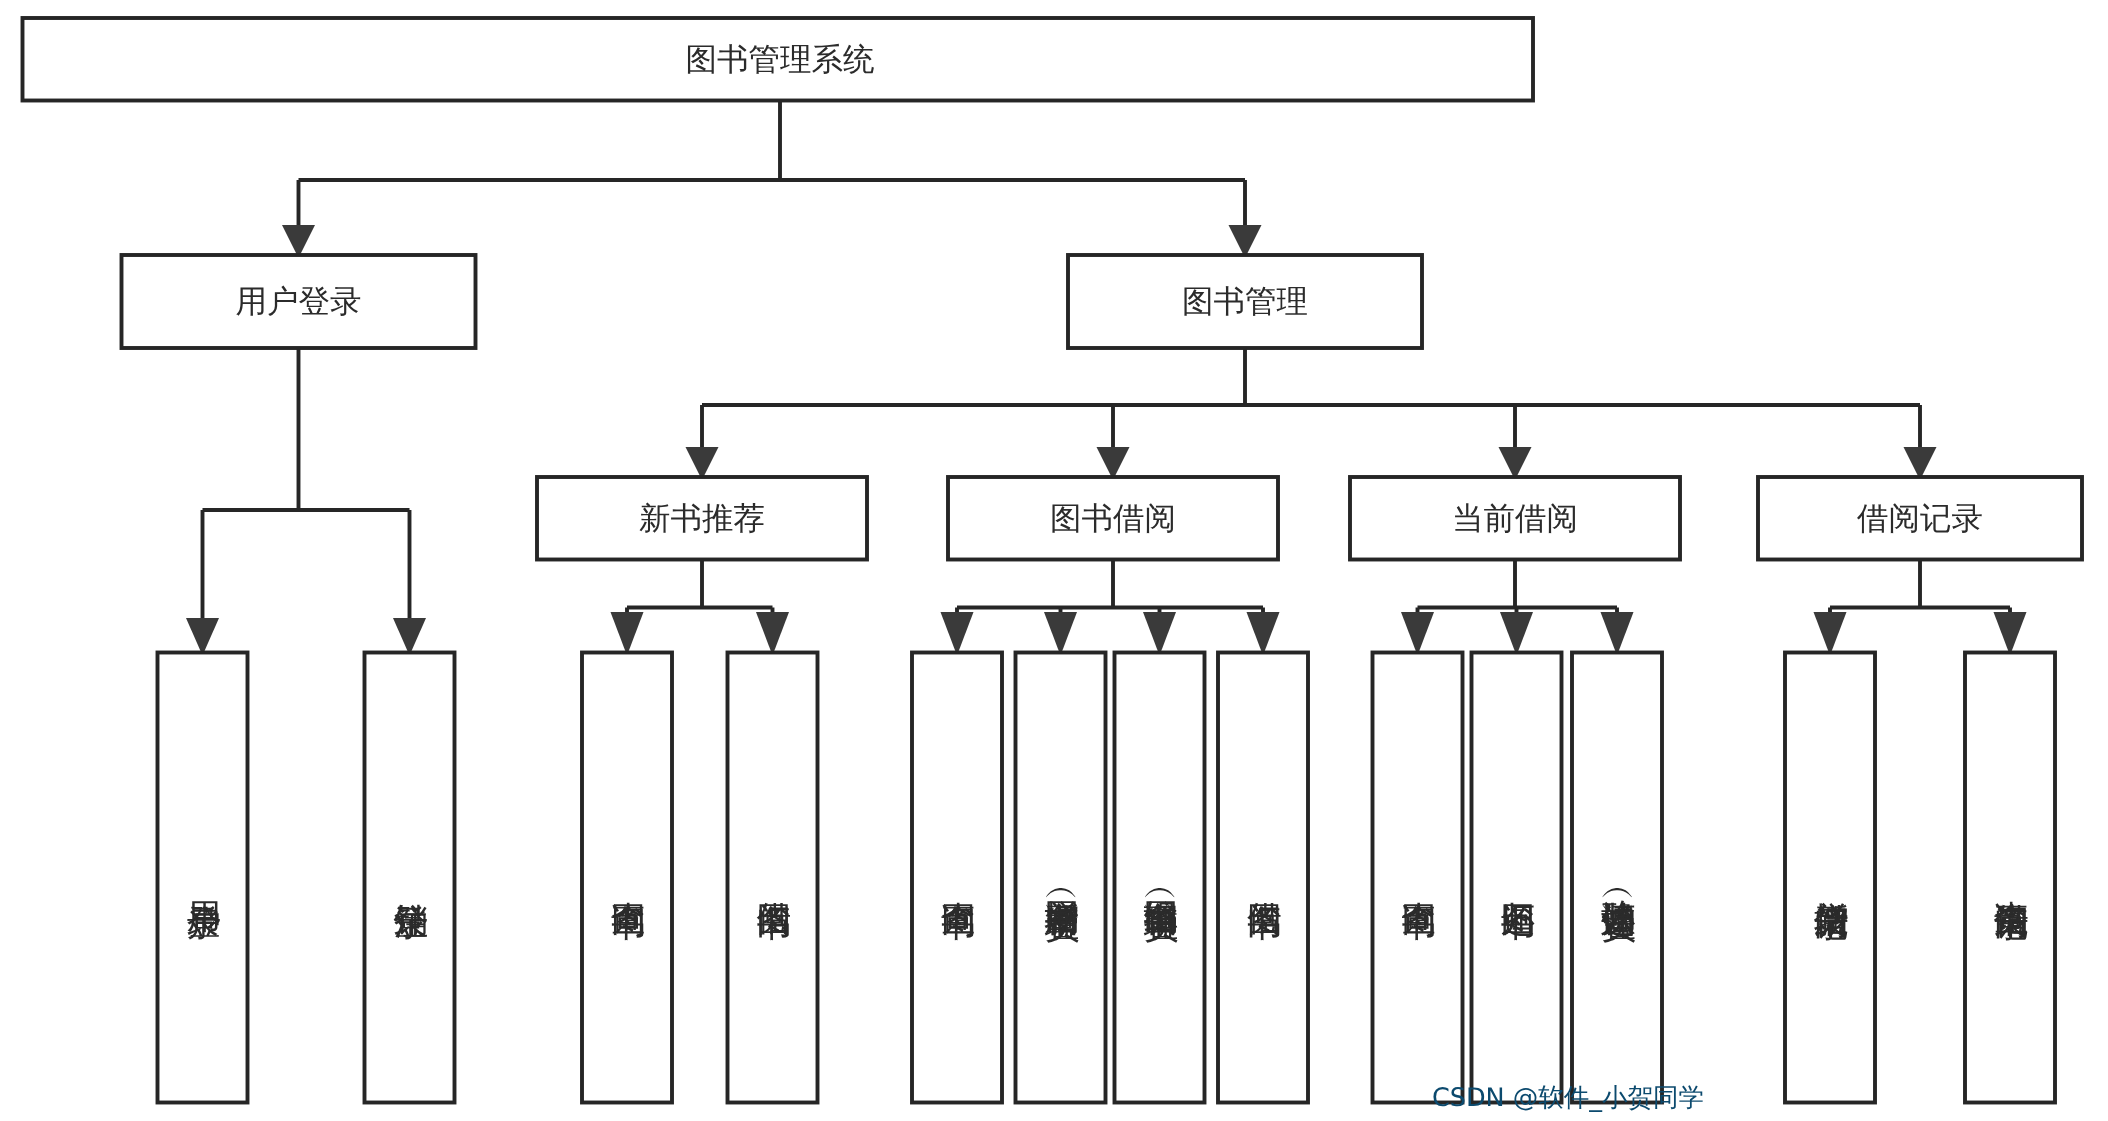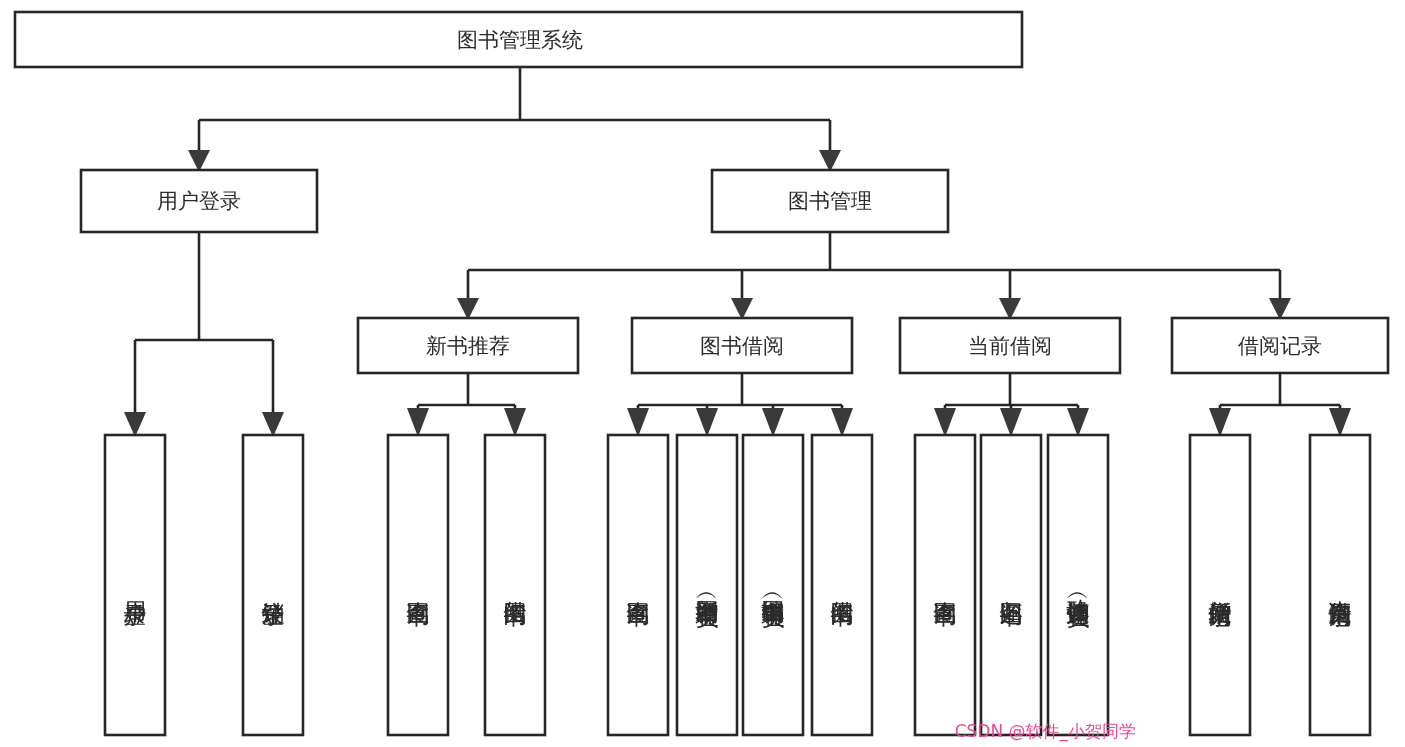--- a/index.html
+++ b/index.html
@@ -48,21 +48,21 @@
     fill: #2b2b2b;
     text-anchor: middle;
     dominant-baseline: middle;
   }
   .watermark {
     position: absolute;
     right: 10px;
     bottom: 4px;
     font-family: "DejaVu Sans", "Liberation Sans", sans-serif;
     font-size: 17px;
-    color: #ec4899;
+    color: #0c4a6e;
     white-space: nowrap;
     user-select: none;
   }
 </style>
 </head>
 <body>
 
 <div id="diagram-root">
 
   <svg class="flow" viewBox="0 0 1405 747" xmlns="http://www.w3.org/2000/svg">

